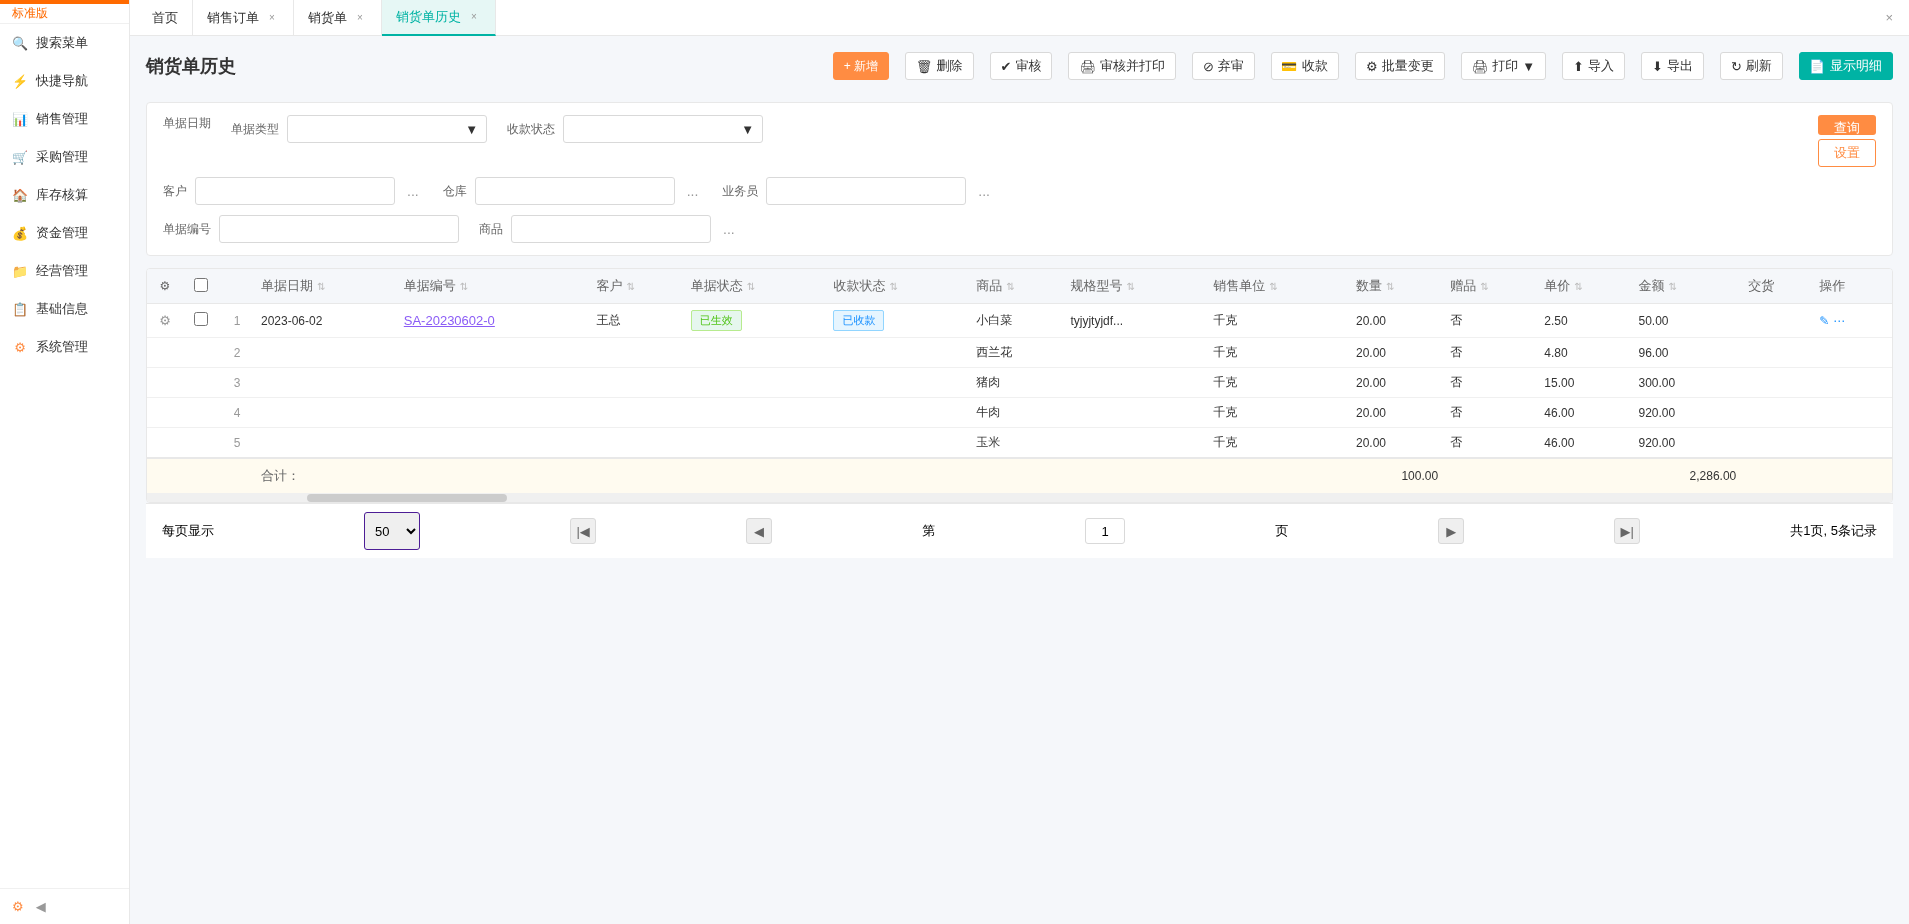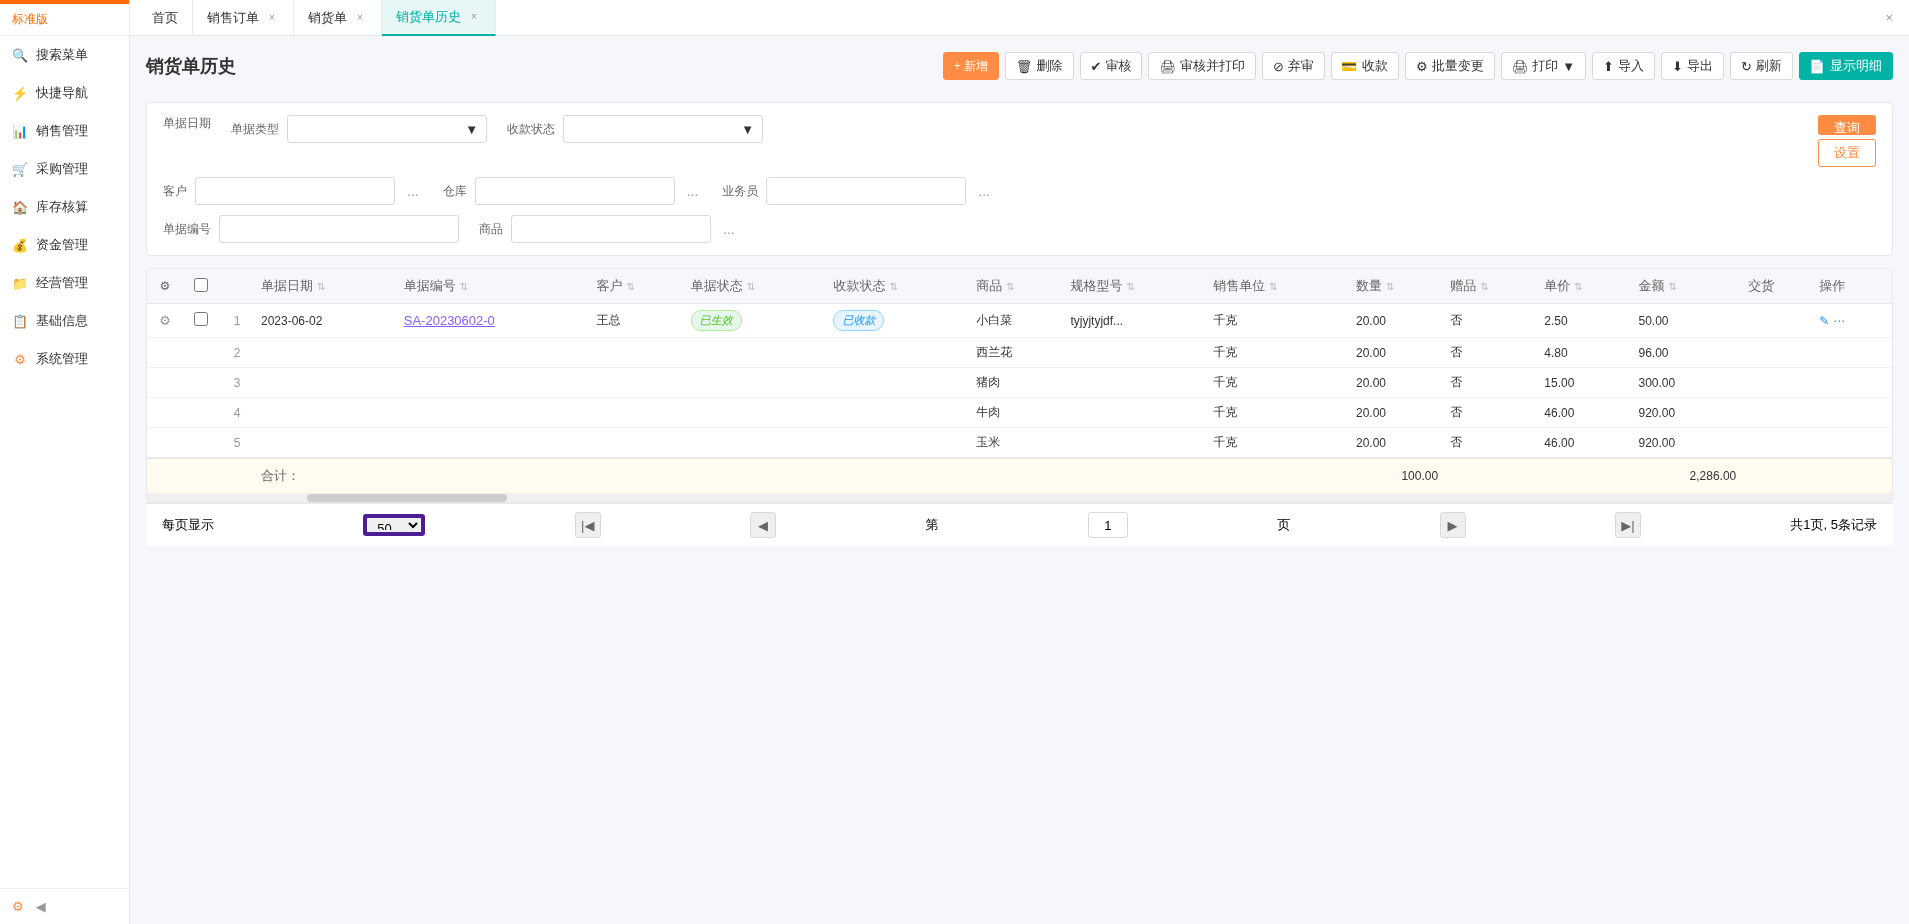--- a/index.html
+++ b/index.html
@@ -1,41 +1,41 @@
 <!DOCTYPE html>
 <html><head>
   <meta charset="utf-8">
   <style>
     * { box-sizing: border-box; margin: 0; padding: 0; font-family: 'Microsoft YaHei', Arial, sans-serif; font-size: 13px; }
     body { display: flex; height: 924px; overflow: hidden; background: #f5f5f5; }
 
     
     .sidebar { width: 130px; background: #fff; border-right: 1px solid #e8e8e8; display: flex; flex-direction: column; height: 100%; }
     .sidebar-top { background: #ff6a00; height: 4px; }
-    .sidebar-logo { padding: 8px 12px; font-size: 12px; color: #ff6a00; border-bottom: 1px solid #f0f0f0; height: 32px; display: flex; align-items: center; }
+    .sidebar-logo { padding: 8px 12px; font-size: 12px; color: #ff6a00; border-bottom: 1px solid #f0f0f0; height: 20px; display: flex; align-items: center; }
     .sidebar-item { display: flex; align-items: center; padding: 10px 12px; cursor: pointer; color: #333; gap: 8px; }
     .sidebar-item .icon { width: 16px; height: 16px; display: flex; align-items: center; justify-content: center; color: #ff8c42; }
     .sidebar-footer { margin-top: auto; padding: 10px 12px; display: flex; gap: 12px; border-top: 1px solid #f0f0f0; }
 
     
     .main { flex: 1; display: flex; flex-direction: column; height: 100%; overflow: hidden; }
 
     
     .tab-bar { background: #fff; border-bottom: 1px solid #e8e8e8; display: flex; align-items: center; padding: 16px 8px; height: 36px; }
     .tab { padding: 0 14px; height: 36px; display: flex; align-items: center; cursor: pointer; color: #333; gap: 6px; border-right: 1px solid #e8e8e8; font-size: 13px; }
     .tab.active { background: #e6f7f5; color: #00b3a4; border-bottom: 2px solid #00b3a4; }
     .tab .close-btn { width: 14px; height: 14px; display: flex; align-items: center; justify-content: center; border-radius: 50%; font-size: 10px; color: #999; }
     .tab-bar-end { margin-left: auto; display: flex; align-items: center; gap: 8px; }
 
     
     .page-content { flex: 1; padding: 16px; overflow-y: auto; background: #f5f7fa; }
     .page-title { font-size: 18px; font-weight: bold; color: #333; margin-bottom: 12px; }
 
     
-    .toolbar { display: flex; align-items: flex-end; gap: 6px; margin-bottom: 12px; flex-wrap: wrap; }
+    .toolbar { display: flex; align-items: flex-end; gap: 16px; margin-bottom: 12px; flex-wrap: wrap; }
     .toolbar-btn { display: flex; align-items: center; gap: 4px; padding: 4px 10px; border: 1px solid #d9d9d9; background: #fff; border-radius: 3px; cursor: pointer; color: #333; font-size: 12px; height: 28px; }
     .toolbar-btn.primary { background: #ff8c42; color: #fff; border-color: #ff8c42; }
     .toolbar-btn.teal { background: #00b3a4; color: #fff; border-color: #00b3a4; }
 
     
     .filter-area { background: #fff; border: 1px solid #e8e8e8; border-radius: 4px; padding: 12px 16px; margin-bottom: 12px; }
     .filter-row { display: flex; align-items: center; margin-bottom: 10px; gap: 20px; flex-wrap: wrap; }
     .filter-row:last-child { margin-bottom: 0; }
     .filter-item { display: flex; align-items: center; gap: 8px; }
     .filter-label { color: #666; white-space: nowrap; font-size: 12px; }
@@ -49,33 +49,33 @@
     .ellipsis-btn { color: #999; cursor: pointer; font-size: 14px; padding: 0 4px; }
 
     
     .table-container { background: #fff; border: 1px solid #e8e8e8; border-radius: 4px; overflow: hidden; }
     .data-table { width: 100%; border-collapse: collapse; }
     .data-table th { background: #f5f7fa; border-bottom: 1px solid #e8e8e8; padding: 8px 6px; text-align: left; color: #666; font-weight: normal; font-size: 12px; white-space: nowrap; }
     .data-table td { border-bottom: 1px solid #f0f0f0; padding: 6px 6px; color: #333; font-size: 12px; white-space: nowrap; }
     .data-table .gear-col { width: 36px; text-align: center; }
     .data-table .checkbox-col { width: 36px; text-align: center; }
     .data-table .num-col { width: 36px; text-align: center; color: #999; }
-    .status-badge { display: inline-flex; align-items: center; justify-content: center; padding: 2px 8px; border-radius: 10px; font-size: 11px; font-style: italic; }
+    .status-badge { display: inline-flex; align-items: center; justify-content: center; padding: 2px 8px; border-radius: 2px; font-size: 11px; }
     .status-valid { background: #e6f7ee; color: #52c41a; border: 1px solid #b7eb8f; }
     .status-collected { background: #e6f5ff; color: #1890ff; border: 1px solid #91d5ff; }
     .sort-icon { font-size: 10px; color: #bbb; margin-left: 2px; }
     .action-btn { color: #1890ff; cursor: pointer; margin-right: 4px; font-size: 12px; }
     .footer-summary { background: #fffbf0; border-top: 2px solid #e8e8e8; }
     .footer-summary td { padding: 8px 6px; font-size: 12px; color: #333; }
 
     
     .pagination-bar { display: flex; align-items: center; justify-content: space-between; padding: 8px 16px; background: #fff; border-top: 1px solid #e8e8e8; gap: 5px; }
     .page-btn { width: 26px; height: 26px; display: flex; align-items: center; justify-content: center; border: 1px solid #d9d9d9; border-radius: 3px; cursor: pointer; color: #666; }
     .page-input { width: 40px; height: 26px; border: 1px solid #d9d9d9; border-radius: 3px; text-align: center; }
-    .page-size-select { border: 4px solid #4c1d95; border-radius: 3px; padding: 2px 6px; height: 22px; }
+    .page-size-select { border: 1px solid #4c1d95; border-radius: 3px; padding: 2px 6px; height: 38px; }
 
     .scrollbar-area { height: 8px; background: #f0f0f0; }
     .scrollbar-thumb { height: 8px; width: 200px; background: #ccc; border-radius: 4px; margin-left: 160px; }
 
     .th-with-sort { display: flex; align-items: center; gap: 2px; cursor: pointer; }
 
     
     .checkbox { width: 14px; height: 14px; border: 1px solid #d9d9d9; border-radius: 2px; cursor: pointer; }
 
     .query-btn { background: #ff8c42; color: #fff; border: none; border-radius: 3px; padding: 4px 16px; height: 20px; cursor: pointer; font-size: 13px; }

